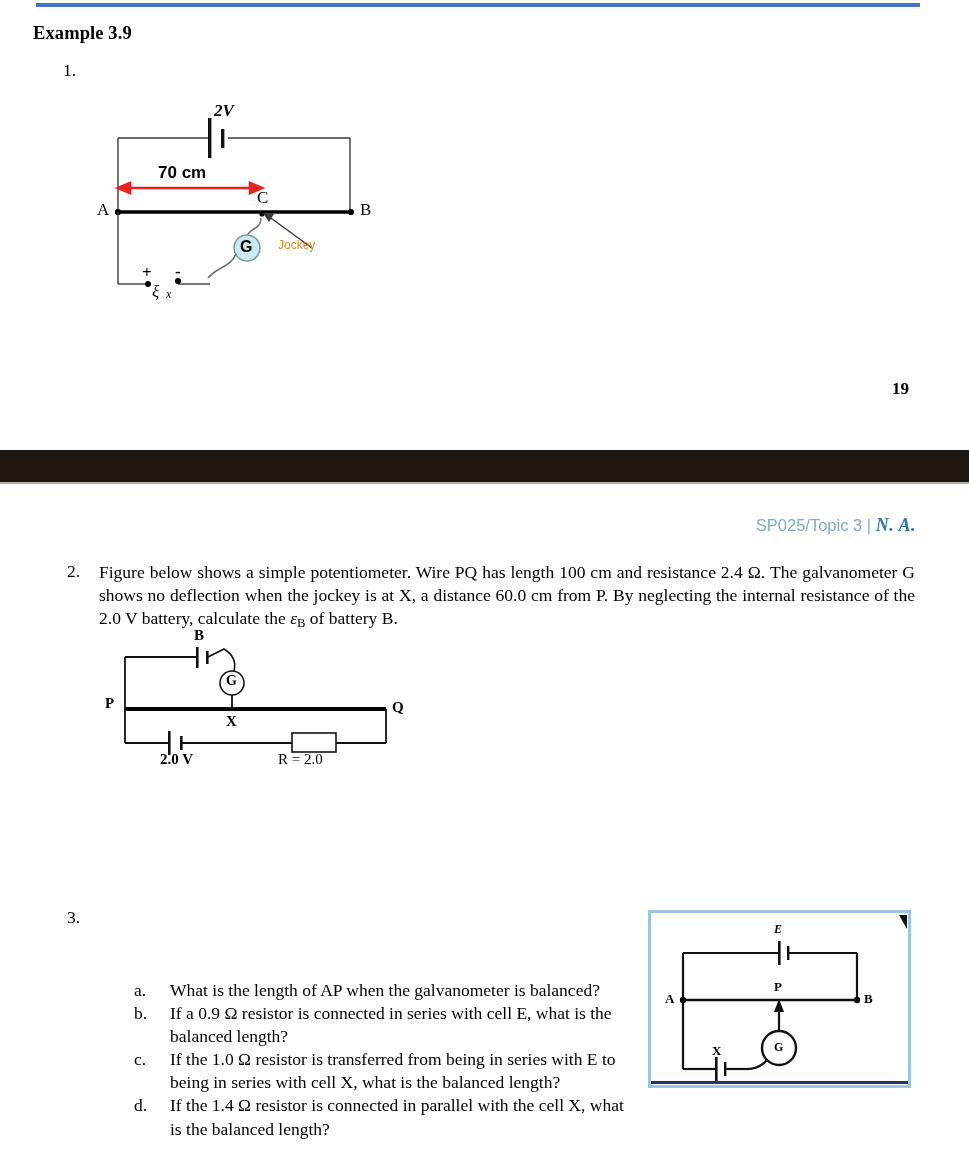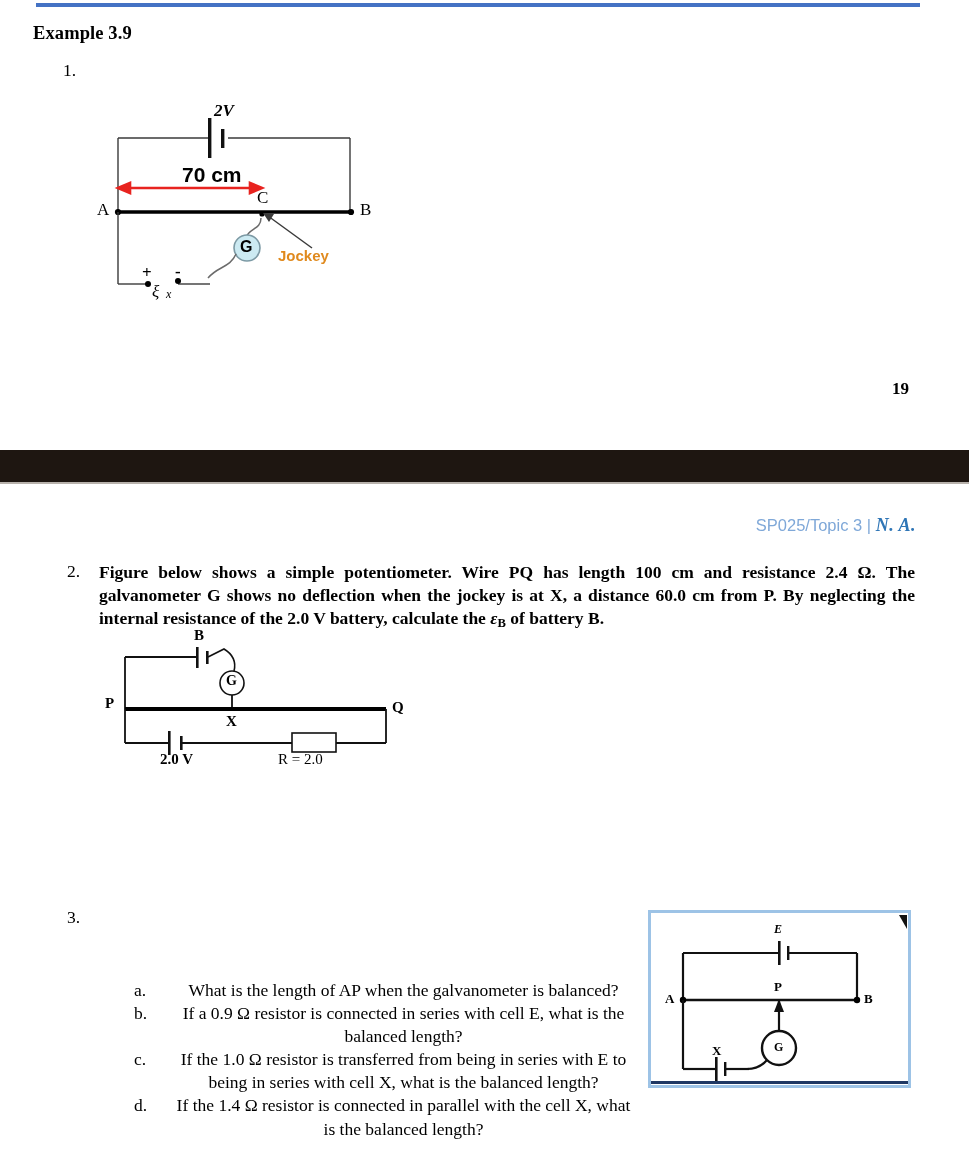--- a/index.html
+++ b/index.html
@@ -86,36 +86,36 @@
   #doc-header .author {
     font-family: "Liberation Serif", serif;
     font-style: italic;
     font-weight: bold;
     color: #2e75b6;
     font-size: 18px;
     letter-spacing: .5px;
   }
 
   #q2-num  { left: 63px;  top: 79px; }
-  #q2-text { left: 95px;  top: 79px; width: 816px; text-align: justify; font-weight: bold; }
+  #q2-text { left: 95px;  top: 79px; width: 816px; text-align: justify; }
 
   #q3-num  { left: 63px;  top: 425px; }
   #q3-text { left: 95px;  top: 425px; width: 538px; text-align: justify; }
 
   #q3-sublist {
     position: absolute;
     left: 130px;
     top: 497px;
     width: 503px;
     font-size: 17.5px;
     line-height: 1.32;
   }
   .sub-item { position: relative; padding-left: 36px; margin-bottom: 0px; }
   .sub-letter { position: absolute; left: 0; top: 0; }
-  .sub-body { display: block; text-align: center; }
+  .sub-body { display: block; text-align: left; }
 
   
   .sub { font-size: 0.72em; vertical-align: -0.25em; }
   .eps { font-style: italic; }
 
   
   .diagram { position: absolute; }
   .dtxt {
     position: absolute;
     font-family: "Liberation Serif", serif;
@@ -193,31 +193,31 @@
       <path d="M28,112 L28,184" stroke="#3a3a3a" stroke-width="1.4" fill="none"></path>
       <path d="M28,184 L56,184" stroke="#3a3a3a" stroke-width="1.4" fill="none"></path>
       <path d="M88,184 L120,184" stroke="#3a3a3a" stroke-width="1.4" fill="none"></path>
 
       <circle cx="58" cy="184" r="3" fill="#000"></circle>
       <circle cx="88" cy="181" r="3" fill="#000"></circle>
     </svg>
 
     <span class="dtxt" style="left:124px; top:1px; font-size:17px; font-style:italic; font-weight:bold;">2V</span>
 
-    <span class="dtxt-sans" style="left:92px; top:63px; font-size:21px; font-weight:bold;">70 cm</span>
+    <span class="dtxt-sans" style="left:68px; top:63px; font-size:17px; font-weight:bold;">70 cm</span>
 
     <span class="dtxt" style="left:7px; top:100px; font-size:17px;">A</span>
 
     <span class="dtxt" style="left:270px; top:100px; font-size:17px;">B</span>
 
     <span class="dtxt" style="left:167px; top:88px; font-size:17px;">C</span>
 
     <span class="dtxt-sans" style="left:150px; top:138px; font-size:16px; font-weight:bold;">G</span>
 
-    <span class="dtxt-sans" style="left:188px; top:147px; font-size:15px; font-weight:bold; color:#e08a1e;">Jockey</span>
+    <span class="dtxt-sans" style="left:188px; top:138px; font-size:12px; font-weight:normal; color:#e08a1e;">Jockey</span>
 
     <span class="dtxt" style="left:52px; top:163px; font-size:17px; font-weight:bold;">+</span>
 
     <span class="dtxt" style="left:85px; top:162px; font-size:17px; font-weight:bold;">-</span>
 
     <span class="dtxt" style="left:62px; top:182px; font-size:17px; font-style:italic;">ξ</span>
     <span class="dtxt" style="left:76px; top:187px; font-size:12px; font-style:italic;">x</span>
   </div>
 
   <div id="page-number">19</div>

